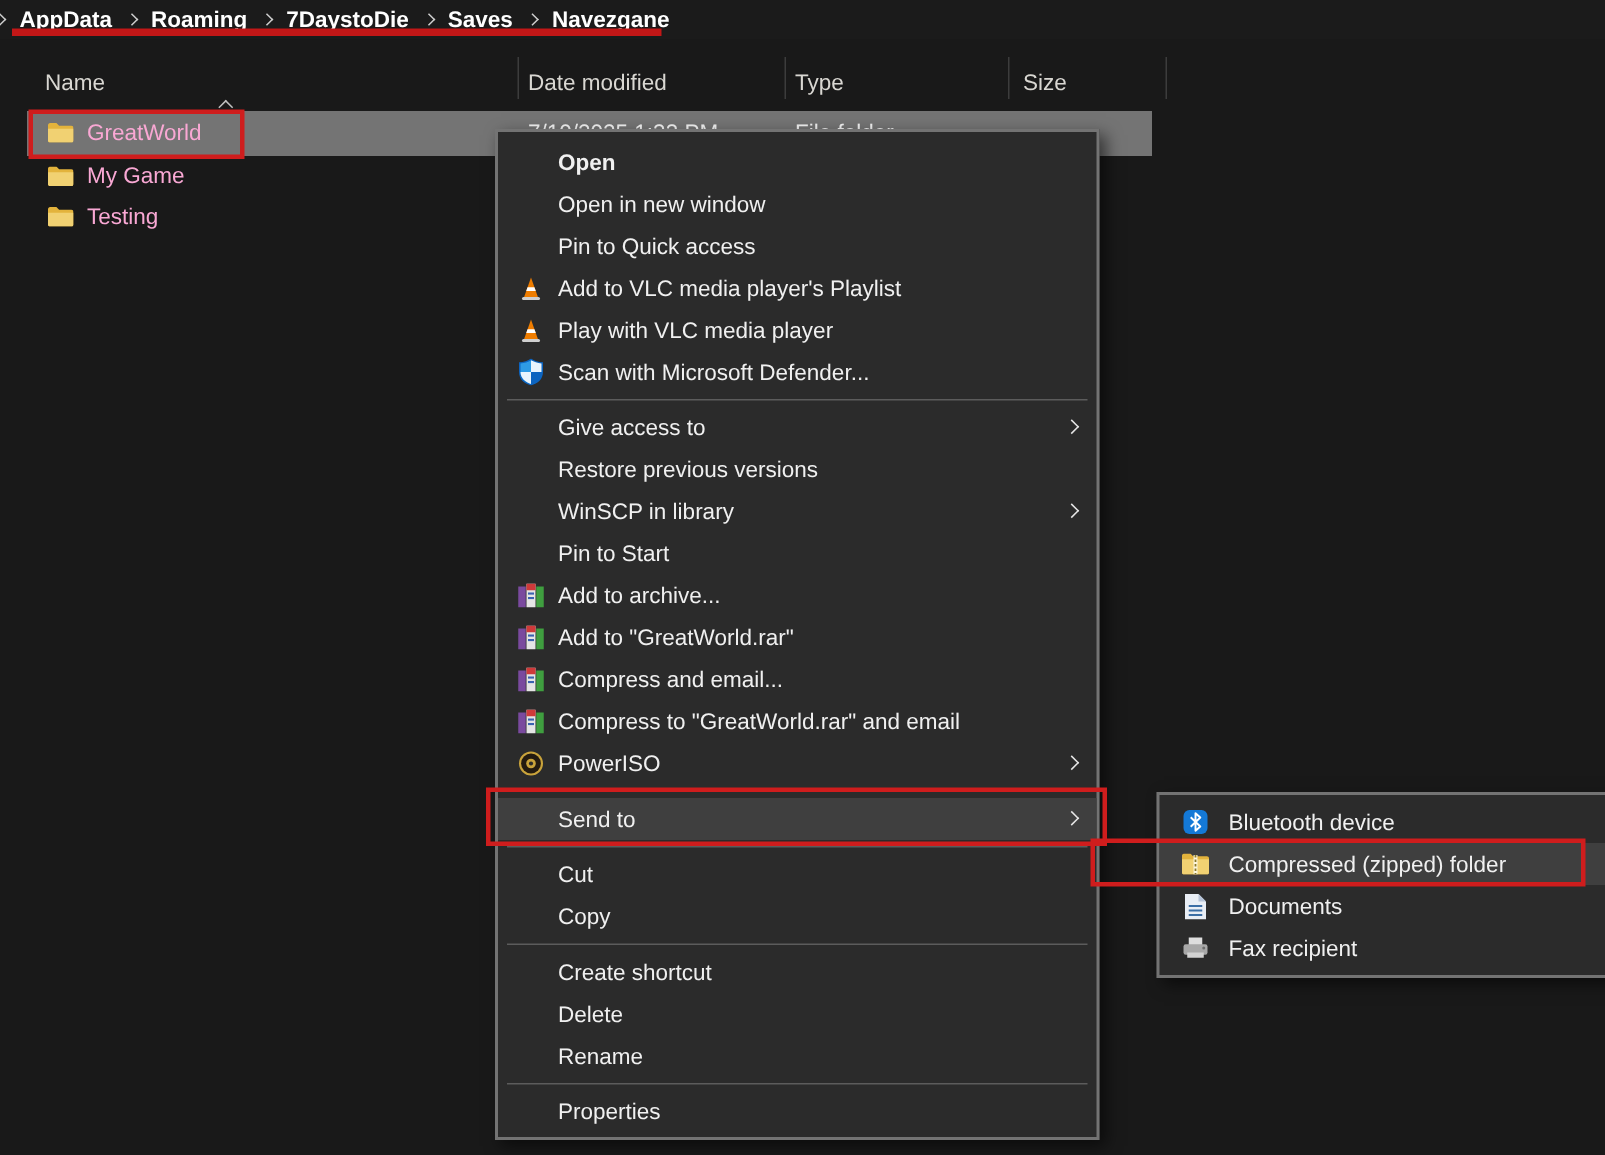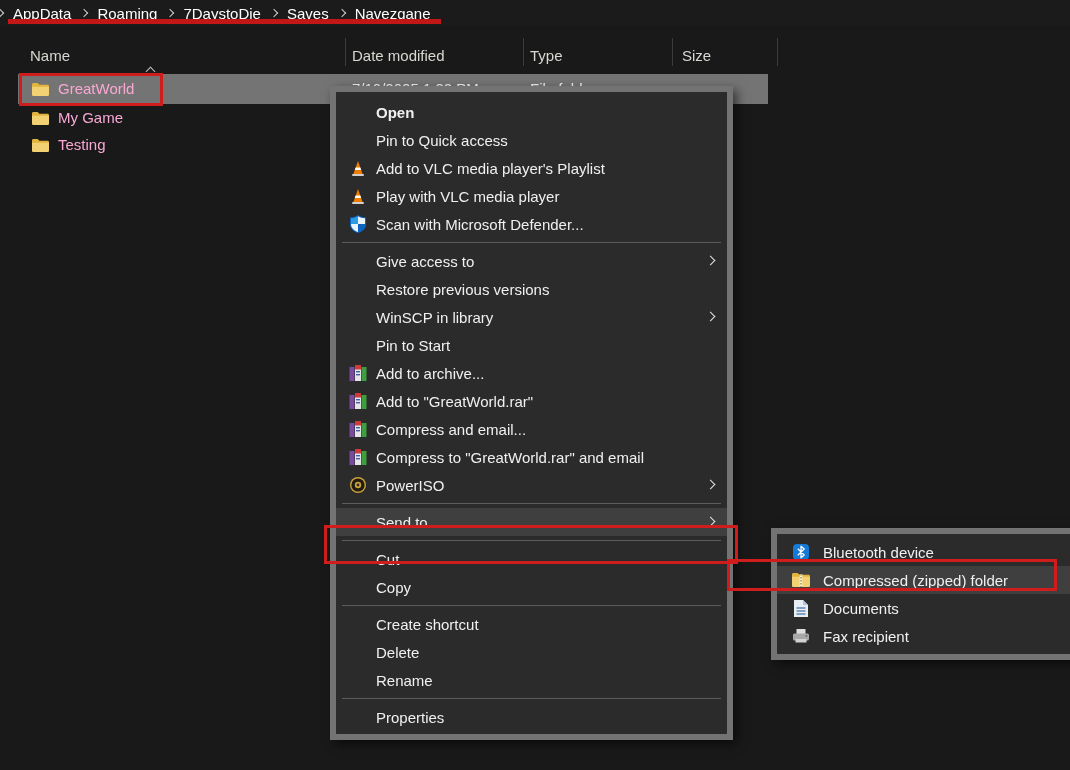--- a/index.html
+++ b/index.html
@@ -7,42 +7,42 @@
   #screen {
     position:relative; width:1070px; height:770px;
     background:#191919; overflow:hidden;
     font-family:"Liberation Sans", sans-serif; color:#f0f0f0;
   }
   
   .breadcrumb-bar {
     position:absolute; left:0; top:0; width:1070px; height:26px;
     background:#1b1b1b; display:flex; align-items:center; gap:10px; padding-left:2px;
   }
-  .crumb { font-size:15px; color:#ffffff; cursor:default; white-space:nowrap; }
+  .crumb { font-size:15px; color:#ffffff; cursor:default; white-space:nowrap;font-weight:bold; }
   .bc-chev { width:6px; height:6px; border-top:1.6px solid #cfcfcf; border-right:1.6px solid #cfcfcf;
     transform:rotate(45deg); flex:0 0 auto; }
   .bc-chev.lead { margin-left:-5px; }
   .bc-underline { position:absolute; left:8px; top:19px; width:433px; height:5px; background:#c21717; }
   
   .col-headers { position:absolute; left:0; top:36px; width:790px; height:32px; }
   .col-label { position:absolute; top:4px; height:32px; line-height:32px; font-size:15px; color:#d9d7d2; }
   .col-name { left:30px; } .col-date { left:352px; } .col-type { left:530px; } .col-size { left:682px; }
   .col-sep { position:absolute; top:2px; width:1px; height:28px; background:#3c3c3c; }
   .sort-caret { position:absolute; left:147px; top:32px; width:7px; height:7px;
     border-top:1.6px solid #c0c0c0; border-right:1.6px solid #c0c0c0; transform:rotate(-45deg); }
   
   .file-row { position:absolute; left:0; width:790px; height:28px; }
   .row-select { position:absolute; left:18px; top:-1px; width:750px; height:30px; background:#747474; }
   .f-icon { position:absolute; left:32px; top:7px; }
   .f-name { position:absolute; left:58px; top:0; height:28px; line-height:28px; font-size:15px; color:#f9a8d4; }
   .f-date { position:absolute; left:352px; top:0; height:28px; line-height:28px; font-size:15px; color:#f2f2f2; }
   .f-type { position:absolute; left:530px; top:0; height:28px; line-height:28px; font-size:15px; color:#f2f2f2; }
   
   .menu {
-    position:absolute; background:#2b2b2b; border:6px solid #737373;
+    position:absolute; background:#2b2b2b; border:2px solid #737373;
     box-shadow:4px 4px 10px rgba(0,0,0,0.55);
   }
   #context-menu { left:330px; top:86px; width:403px; padding:6px 0 3px 0; z-index:10; }
   #sendto-menu  { left:727px; top:528px; width:325px; padding:4px 0; z-index:20;margin-left:44px; }
   .menu-item { position:relative; height:28px; display:flex; align-items:center; padding-left:40px; padding-right:30px; }
   #sendto-menu .menu-item { padding-left:46px; }
   .menu-item .label { font-size:15px; color:#f0f0f0; white-space:nowrap; }
   .menu-item.bold .label { font-weight:bold; }
   .menu-item.hl { background:#3f3f3f; }
   .mi-icon { position:absolute; left:11px; top:0; width:22px; height:28px; display:flex; align-items:center; justify-content:center; }
@@ -116,20 +116,23 @@
         </svg>
     </span>
     <span class="f-name">Testing</span>
   </div>
 
   <div id="context-menu" class="menu">
     <div class="menu-item bold">
       <span class="label">Open</span>
     </div>
     <div class="menu-item">
+      <span class="label">Open in new window</span>
+    </div>
+    <div class="menu-item">
       <span class="label">Pin to Quick access</span>
     </div>
     <div class="menu-item">
       <span class="mi-icon">
         <svg width="18" height="18" viewBox="0 0 18 18">
             <polygon points="9,2 13.6,15 4.4,15" fill="#ef7d00"></polygon>
             <polygon points="6.7,8.5 11.3,8.5 12.2,11 5.8,11" fill="#ffffff"></polygon>
             <rect x="3" y="15" width="12" height="2" rx="1" fill="#cfcfcf"></rect>
           </svg>
       </span>

